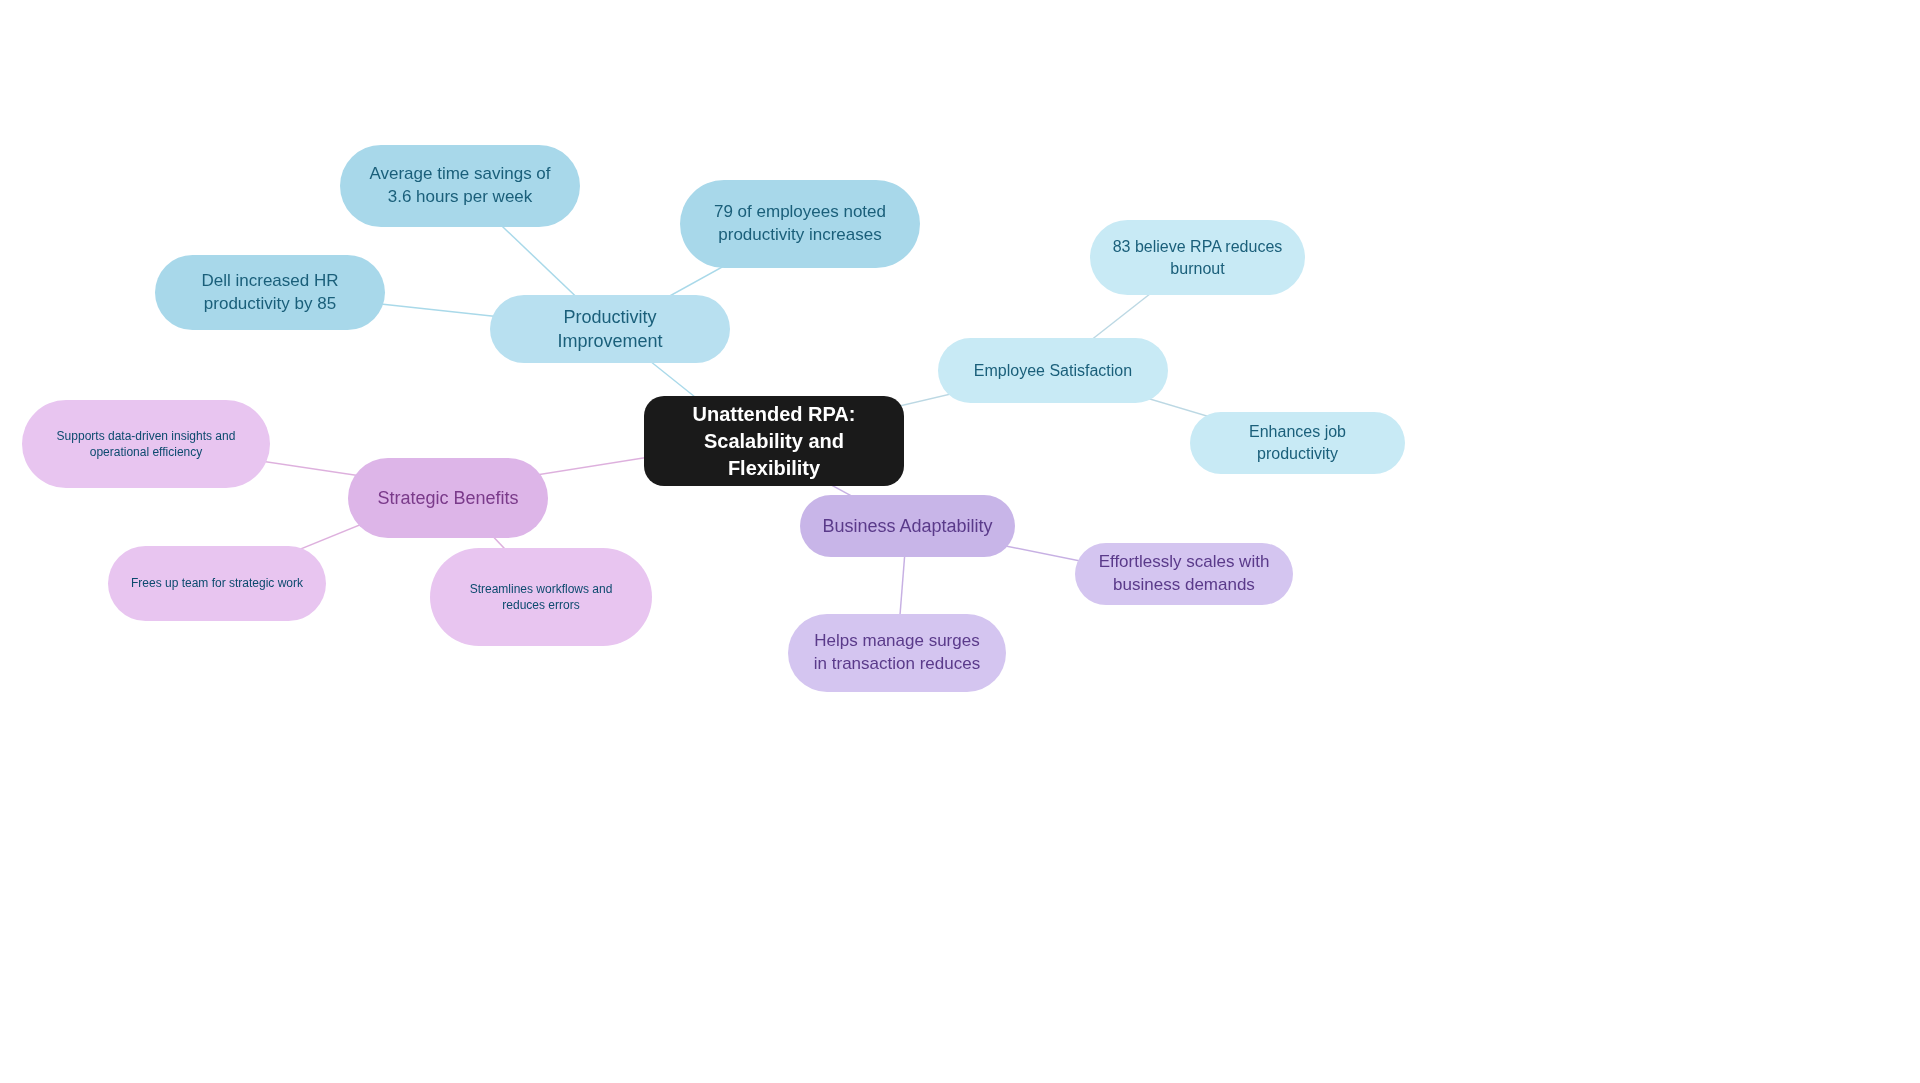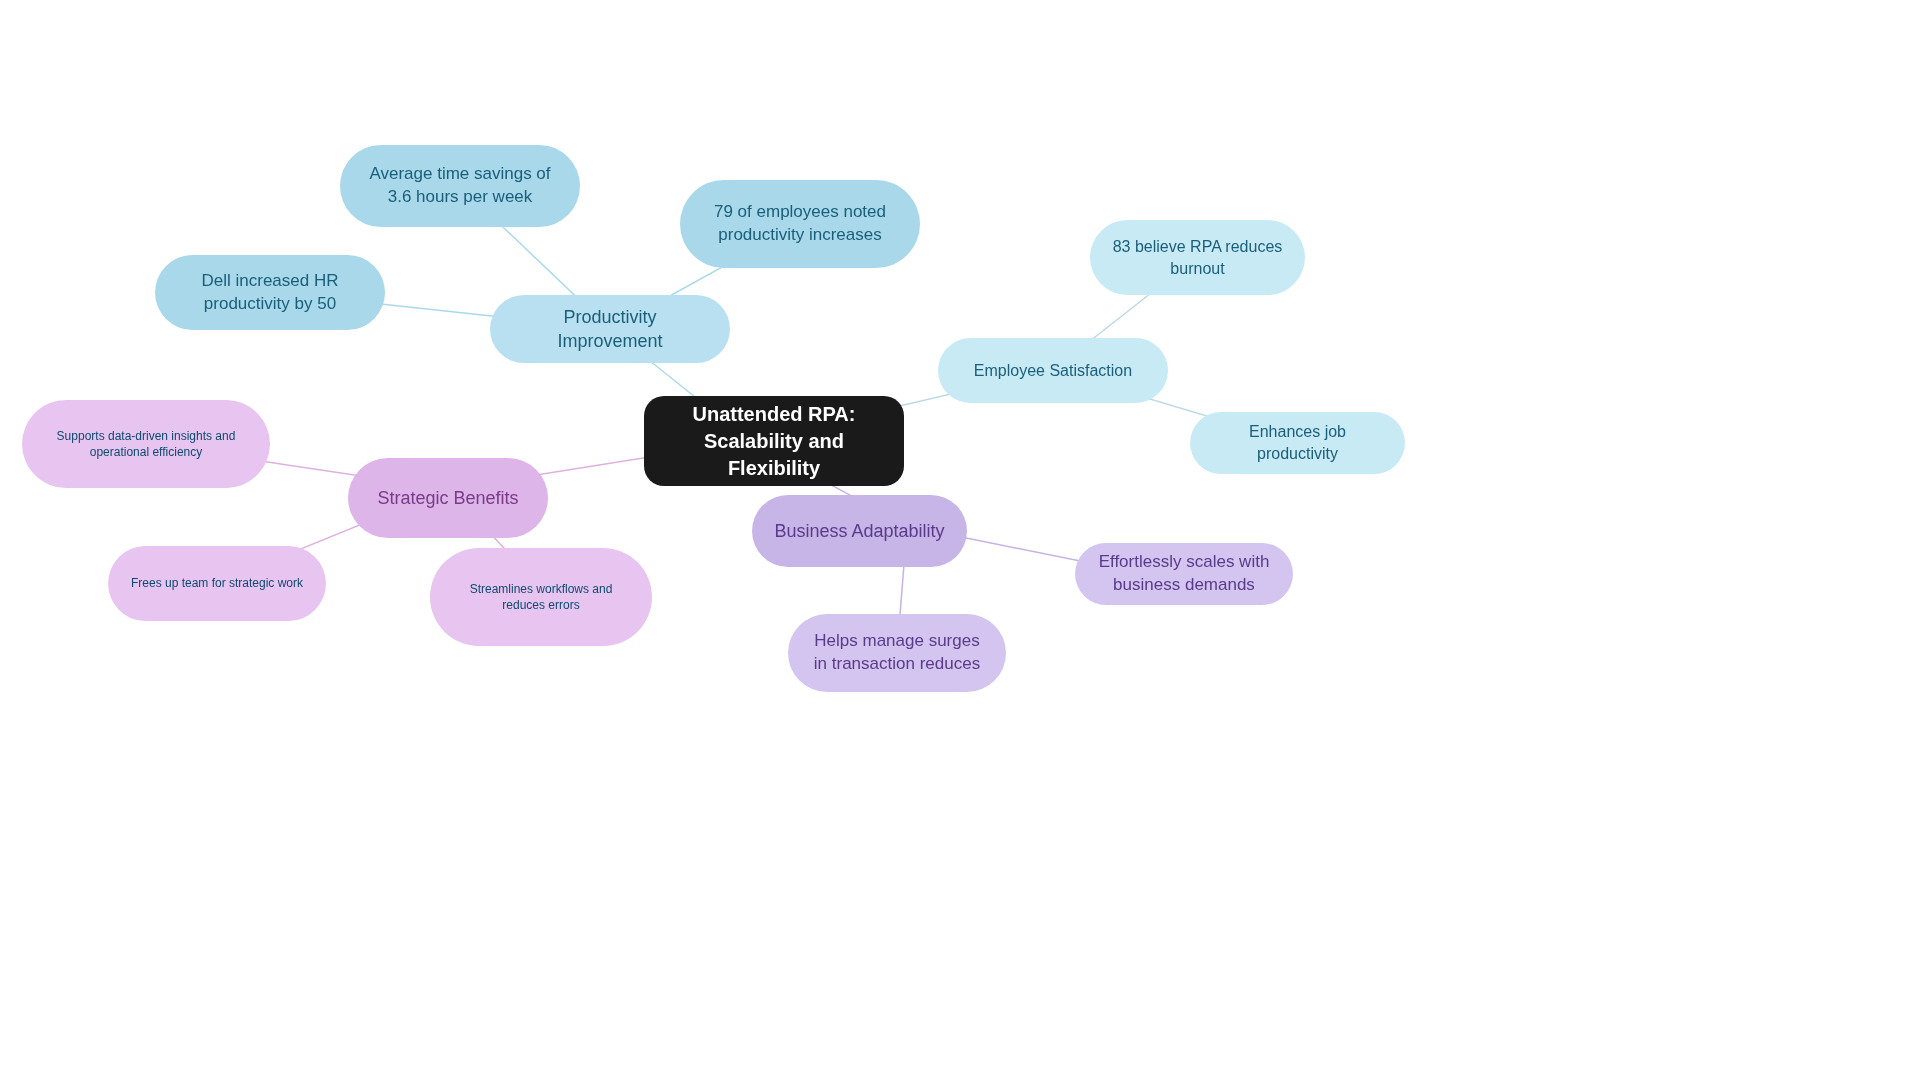--- a/index.html
+++ b/index.html
@@ -118,21 +118,21 @@
 
 <div class="node node-blue" style="left: 340px; top: 145px; width: 240px; height: 82px;">
   <span>Average time savings of 3.6 hours per week</span>
 </div>
 
 <div class="node node-blue" style="left: 680px; top: 180px; width: 240px; height: 88px;">
   <span>79 of employees noted productivity increases</span>
 </div>
 
 <div class="node node-blue" style="left: 155px; top: 255px; width: 230px; height: 75px;">
-  <span>Dell increased HR productivity by 50</span>
+  <span>Dell increased HR productivity by 85</span>
 </div>
 
 <div class="node node-blue-light" style="left: 938px; top: 338px; width: 230px; height: 65px;">
   <span>Employee Satisfaction</span>
 </div>
 
 <div class="node node-blue-light" style="left: 1090px; top: 220px; width: 215px; height: 75px;">
   <span>83 believe RPA reduces burnout</span>
 </div>
 
@@ -149,21 +149,21 @@
 </div>
 
 <div class="node node-pink" style="left: 108px; top: 546px; width: 218px; height: 75px;">
   <span>Frees up team for strategic work</span>
 </div>
 
 <div class="node node-pink" style="left: 430px; top: 548px; width: 222px; height: 98px;">
   <span>Streamlines workflows and reduces errors</span>
 </div>
 
-<div class="node node-lavender-mid" style="left: 752px; top: 495px; width: 215px; height: 72px;">
+<div class="node node-lavender-mid" style="left: 800px; top: 495px; width: 215px; height: 62px;">
   <span>Business Adaptability</span>
 </div>
 
 <div class="node node-lavender" style="left: 1075px; top: 543px; width: 218px; height: 62px;">
   <span>Effortlessly scales with business demands</span>
 </div>
 
 <div class="node node-lavender" style="left: 788px; top: 614px; width: 218px; height: 78px;">
   <span>Helps manage surges in transaction reduces</span>
 </div>

